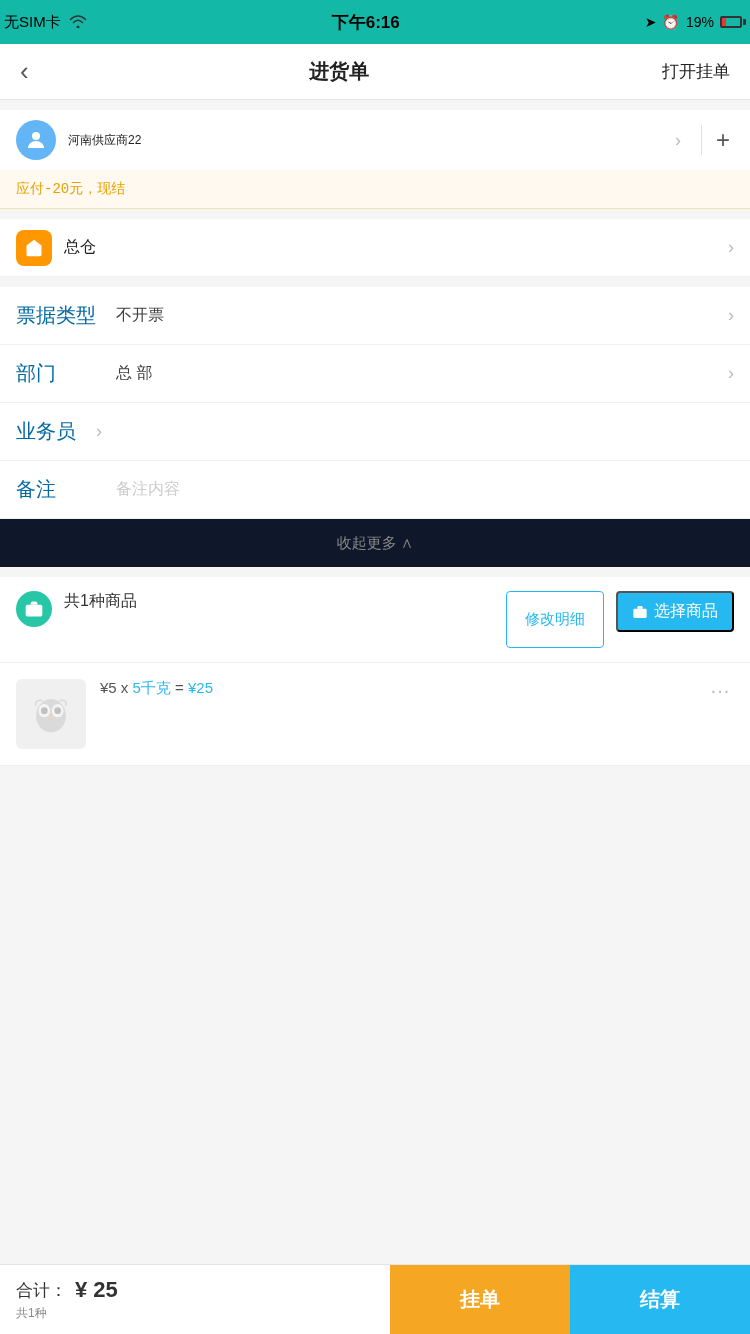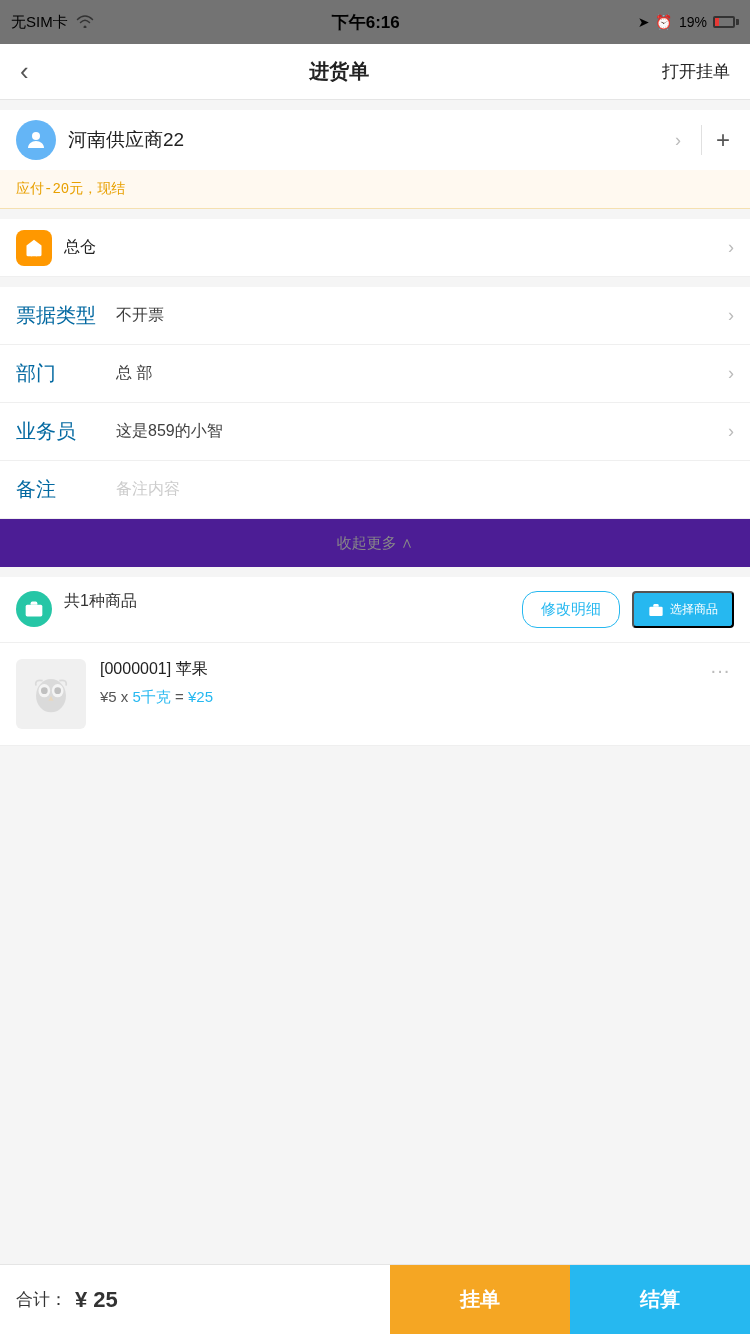--- a/index.html
+++ b/index.html
@@ -8,26 +8,26 @@
       font-family: -apple-system, "PingFang SC", "Helvetica Neue", sans-serif;
       background: #f5f5f5;
       width: 750px;
       min-height: 1334px;
       position: relative;
       overflow-x: hidden;
     }
 
     
     .status-bar {
-      background: #737373;
+      background: #14b8a6;
       height: 44px;
       display: flex;
       align-items: center;
       justify-content: space-between;
-      padding: 0 11px;
+      padding: 0 4px;
       font-size: 15px;
       font-weight: 500;
     }
     .status-left { display: flex; align-items: center; gap: 8px; }
     .status-center { font-size: 17px; font-weight: 600; }
     .status-right { display: flex; align-items: center; gap: 6px; font-size: 14px; }
     .battery-icon {
       display: inline-flex;
       align-items: center;
       position: relative;
@@ -93,21 +93,21 @@
       width: 40px; height: 40px;
       border-radius: 50%;
       background: #64b5f6;
       display: flex; align-items: center; justify-content: center;
       color: #fff;
       font-size: 18px;
       flex-shrink: 0;
     }
     .supplier-name {
       flex: 1;
-      font-size: 19px;
+      font-size: 12px;
       color: #222;
       margin-left: 12px;
     }
     .supplier-chevron {
       color: #bbb;
       font-size: 18px;
       margin-right: 10px;
     }
     .supplier-divider {
       width: 1px;
@@ -187,21 +187,21 @@
     .form-value.placeholder {
       color: #ccc;
     }
     .form-chevron {
       color: #bbb;
       font-size: 18px;
     }
 
     
     .collapse-more {
-      background: #4c1d95;
+      background: #0f172a;
       height: 48px;
       display: flex;
       align-items: center;
       justify-content: center;
       font-size: 15px;
       color: #888;
       cursor: pointer;
     }
 
     
@@ -224,31 +224,31 @@
     }
     .product-count-text {
       flex: 1;
       font-size: 16px;
       color: #333;
     }
     .btn-edit {
       border: 1.5px solid #26b8f0;
       color: #26b8f0;
       background: #fff;
-      padding: 8px 18px;
-      border-radius: 15px;
+      padding: 18px 18px;
+      border-radius: 4px;
       font-size: 15px;
       cursor: pointer;
     }
     .btn-select {
       background: #26b8f0;
       color: #fff;
       padding: 8px 14px;
       border-radius: 4px;
-      font-size: 12px;
+      font-size: 16px;
       cursor: pointer;
       display: flex;
       align-items: center;
       gap: 6px;
     }
 
     
     .product-item {
       background: #fff;
       display: flex;
@@ -419,21 +419,20 @@
 </div>
 
 <div class="form-row">
   <span class="form-key">部门</span>
   <span class="form-value">总 部</span>
   <span class="form-chevron">›</span>
 </div>
 
 <div class="form-row">
   <span class="form-key">业务员</span>
-  <span class="form-value">这是859的小智</span>
   <span class="form-chevron">›</span>
 </div>
 
 <div class="form-row">
   <span class="form-key">备注</span>
   <span class="form-value placeholder">备注内容</span>
 </div>
 
 <div class="collapse-more">
   <span>收起更多 ∧</span>
@@ -469,34 +468,32 @@
       <ellipse cx="22" cy="26" rx="7" ry="8" fill="#fff"></ellipse>
       <ellipse cx="38" cy="26" rx="7" ry="8" fill="#fff"></ellipse>
       <circle cx="22" cy="26" r="4" fill="#555"></circle>
       <circle cx="38" cy="26" r="4" fill="#555"></circle>
       <polygon points="30,32 27,38 33,38" fill="#d4a050"></polygon>
       <path d="M12 20 Q10 12 20 14" stroke="#aaa" stroke-width="2" fill="none"></path>
       <path d="M48 20 Q50 12 40 14" stroke="#aaa" stroke-width="2" fill="none"></path>
     </svg>
   </div>
   <div class="product-info">
-    <div class="product-name">
-      <span>[0000001]</span> <span>苹果</span>
-    </div>
     <div class="product-price">
       <span>¥5</span> x <span class="blue">5千克</span> = <span class="blue">¥25</span>
     </div>
   </div>
   <span class="product-more">···</span>
 </div>
 
 <div style="height: 70px;"></div>
 
 <div class="bottom-bar">
   <div class="total-section">
     <div class="total-label">
       <span>合计：</span>
       <span style="font-size:22px; font-weight:700;">¥ 25</span>
     </div>
+    <div class="total-count">共1种</div>
   </div>
   <div class="btn-hang">挂单</div>
   <div class="btn-checkout">结算</div>
 </div>
 
 </body></html>

